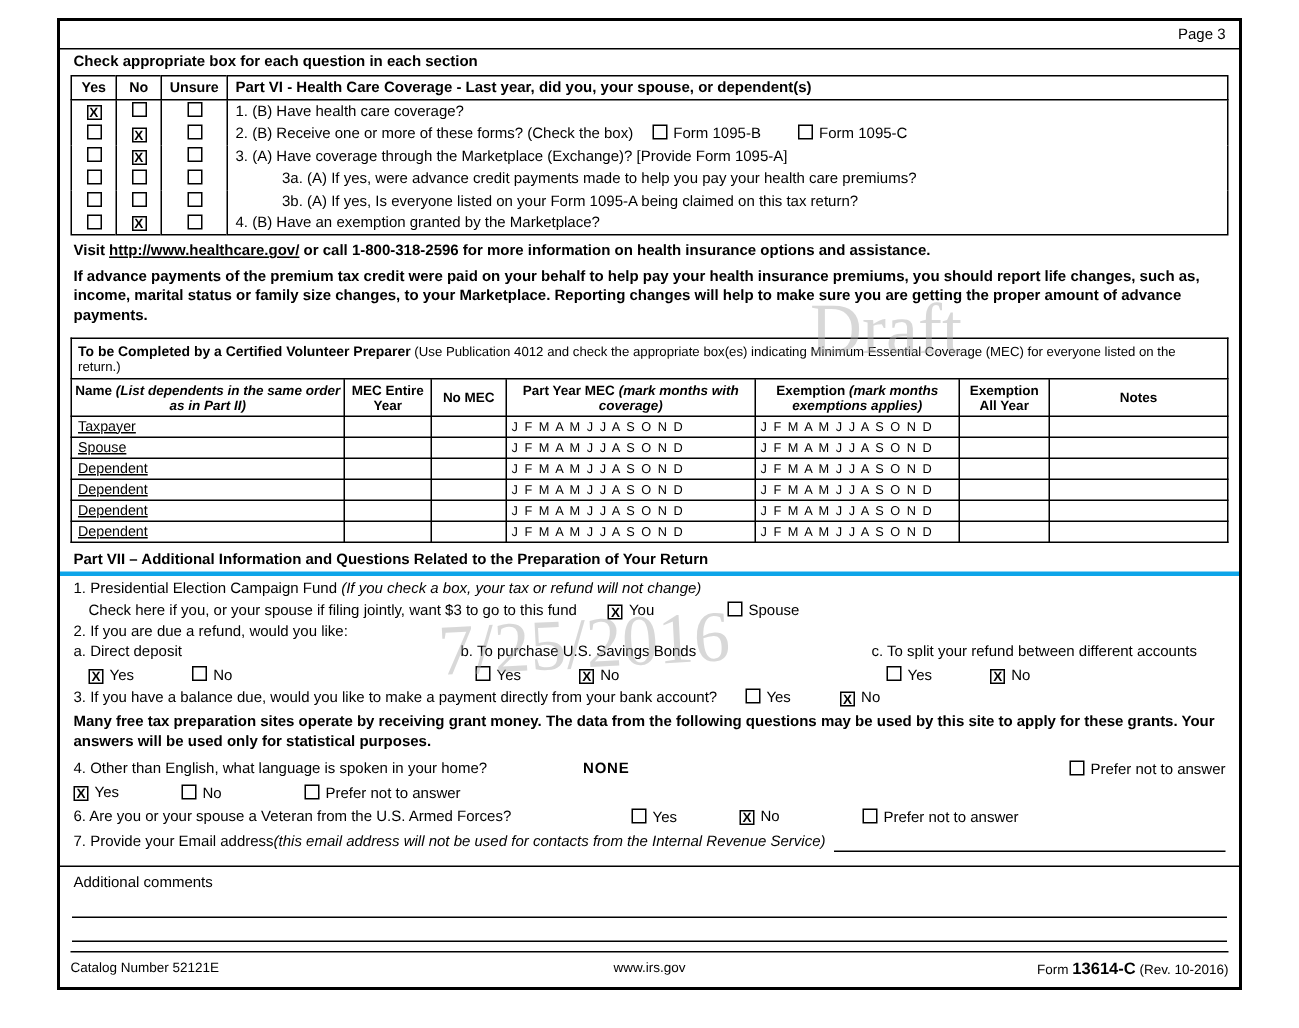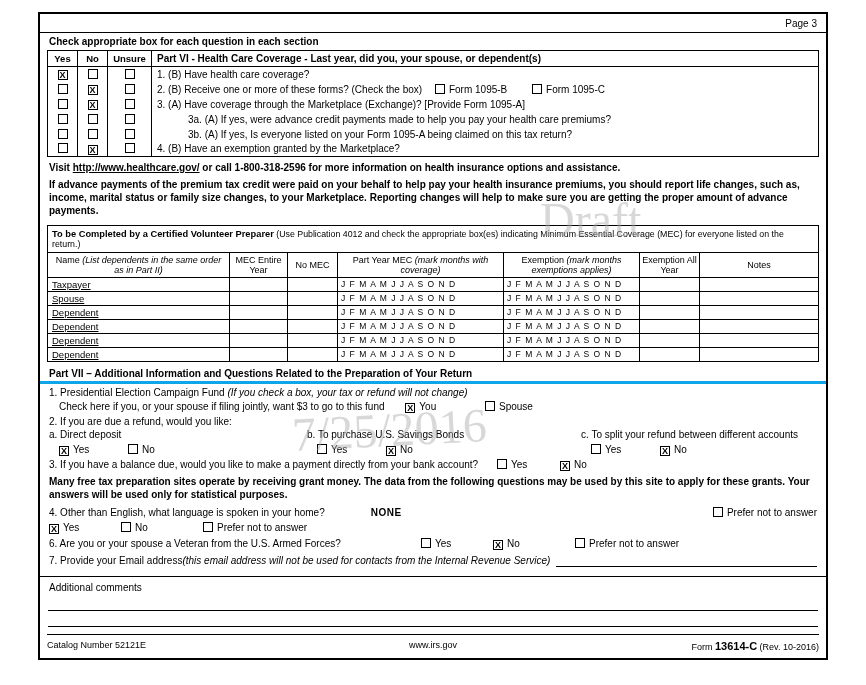--- a/index.html
+++ b/index.html
@@ -35,21 +35,21 @@
   .opt { white-space:nowrap; }
   .opt .cb { margin-right:4px; }
 
   .visit { font-weight:bold; font-size:10px; padding:5px 2px 2px 2px; }
   .visit .url { color:#000; text-decoration:underline; cursor:pointer; }
   .advance { font-weight:bold; font-size:10px; line-height:1.32; padding:3px 2px 7px 2px; }
 
   .mec th, .mec td { border:1px solid #000; font-size:9px; padding:1px 3px; }
   .mec .band-cell { font-size:8.8px; padding:3px 4px; }
   .mec .band-cell b { font-size:9.3px; }
-  .mec th { font-weight:normal; text-align:center; vertical-align:middle; padding:2px 2px; }
+  .mec th { font-weight:bold; text-align:center; vertical-align:middle; padding:2px 2px; }
   .mec td.name { font-size:9.5px; padding-left:4px; height:14px;text-decoration:underline; }
   .mec td.months { letter-spacing:1px; white-space:nowrap; font-size:8.5px; padding-left:3px; }
 
   .p7-title { font-weight:bold; font-size:10px; border-bottom:3px solid #0ea5e9; margin:3px -7px 0 -7px; padding:3px 2px 2px 9px; }
   .line { font-size:10px; padding:3px 2px 0 2px; }
   .q1sub { padding-left:12px; }
   .q1sub .opt.you { margin-left:18px; }
   .q1sub .opt.spouse { margin-left:46px; }
 
   .q2row { display:flex; font-size:10px; padding:2px 2px 0 2px; }
@@ -58,21 +58,21 @@
   .q2col-c { flex:1; }
   .q2marks { padding:4px 0 0 10px; }
   .q2marks .opt:first-child { margin-right:36px; }
 
   .q3line .opt.yes { margin-left:16px; }
   .q3line .opt.no { margin-left:30px; }
 
   .grants { font-weight:bold; font-size:10px; line-height:1.3; padding:4px 2px 2px 2px; }
 
   .q4row { display:flex; align-items:center; font-size:10px; padding:4px 2px 0 2px; }
-  .q4row .answer { font-weight:bold; letter-spacing:0.5px;padding-left:46px; }
+  .q4row .answer { font-weight:bold; margin-left:18px; letter-spacing:0.5px;padding-left:46px; }
   .spacer { flex:1; }
 
   .q56row { display:flex; align-items:center; font-size:10px; padding:4px 2px 0 2px; }
   .q56row .qtext { width:372px; }
   .q56row .opt.w1 { width:72px; }
   .q56row .opt.w2 { width:82px; }
 
   .q7row { display:flex; align-items:flex-start; font-size:10px; padding:5px 2px 0 2px; }
   .fill { flex:1; border-bottom:1px solid #000; height:12px; margin-left:6px; }
 

